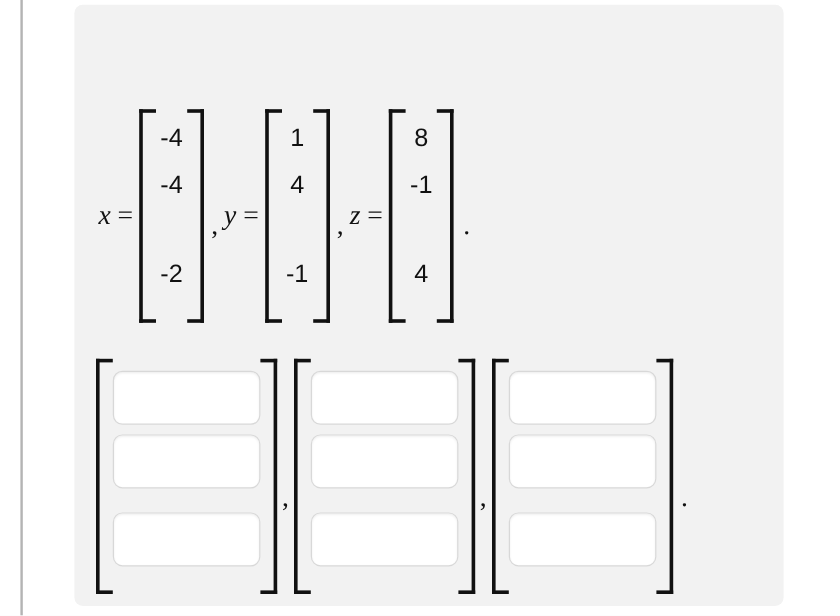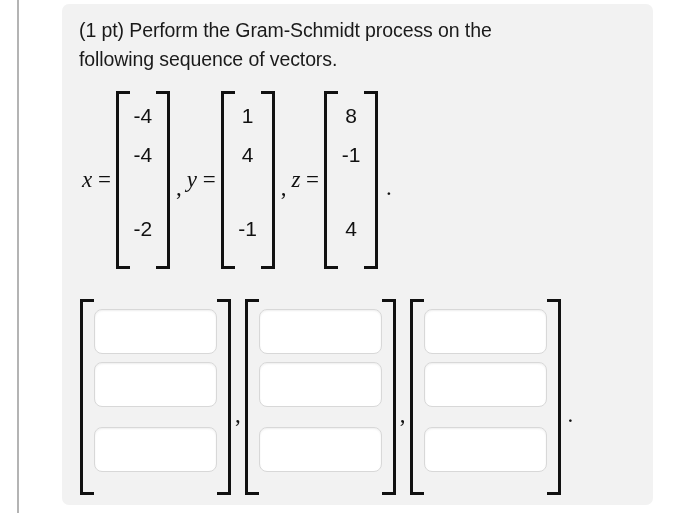--- a/index.html
+++ b/index.html
@@ -199,24 +199,20 @@
 </style>
 </head>
 <body>
 
 <div id="root">
 
   <div class="page-rule"></div>
 
   <div class="panel">
 
-    <div class="prompt">
-      <div>(1 pt) Perform the Gram-Schmidt process on the</div>
-      <div>following sequence of vectors.</div>
-    </div>
 
     <div class="math-row">
 
       <span class="mvar">
         <span>x</span>
         <span class="eq">=</span>
       </span>
       <span class="vec">
         <span class="brk left"></span>
         <span class="ent e1">-4</span>

